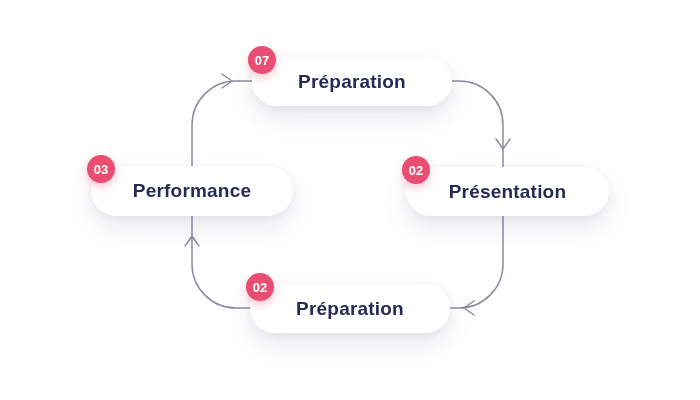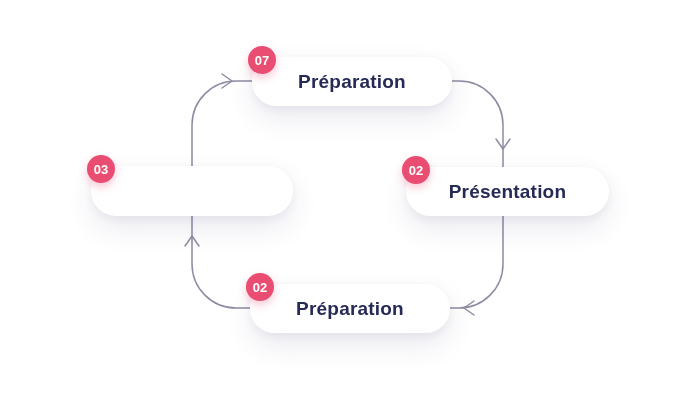--- a/index.html
+++ b/index.html
@@ -89,15 +89,16 @@
     <span class="pill-label">Présentation</span>
   </div>
 
   <div class="pill pill-bottom">
     <span class="badge">02</span>
     <span class="pill-label">Préparation</span>
   </div>
 
   <div class="pill pill-left">
     <span class="badge">03</span>
+    <span class="pill-label">Performance</span>
   </div>
 
 </div>
 
 </body></html>

